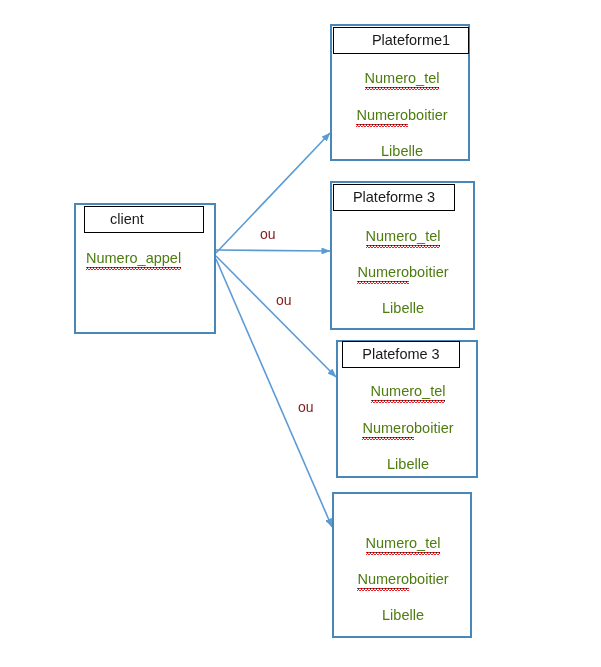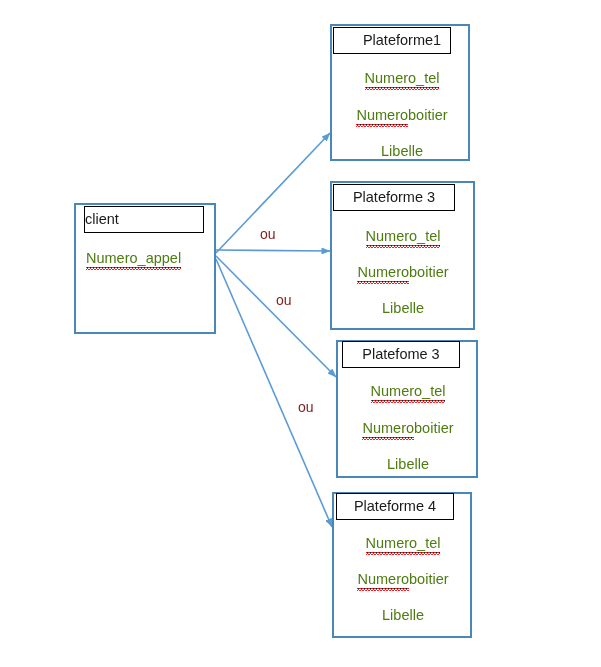--- a/index.html
+++ b/index.html
@@ -48,21 +48,21 @@
     height: 27px;
   }
   .entity-title {
     font-size: 14.5px;
     color: #1a1a1a;
     white-space: nowrap;
     line-height: 1;
   }
   .title-left {
     justify-content: flex-start;
-    padding-left: 0;
+    padding-left: 25px;
   }
   .title-center {
     justify-content: center;
   }
   .attr {
     text-align: center;
     font-size: 14.5px;
     color: #4d7c0f;
     white-space: nowrap;
     line-height: 1;
@@ -133,21 +133,21 @@
   </div>
   <div class="entity-title-wrap title-left" style="left:84px; top:206px; width:120px;">
     <span class="entity-title">client</span>
   </div>
   <div class="attr attr-left" style="position:absolute; left:86px; top:251px; width:130px;">
     <span class="u">Numero_appel</span>
   </div>
 
   <div class="entity" style="left:330px; top:24px; width:140px; height:137px;">
   </div>
-  <div class="entity-title-wrap title-center" style="left:333px; top:27px; width:118px;padding-left:20px;">
+  <div class="entity-title-wrap title-center" style="left:333px; top:27px; width:136px;padding-left:20px;">
     <span class="entity-title">Plateforme1</span>
   </div>
   <div class="attr" style="position:absolute; left:332px; top:71px; width:140px;">
     <span class="u">Numero_tel</span>
   </div>
   <div class="attr" style="position:absolute; left:332px; top:108px; width:140px;">
     <span class="u">Numero</span><span class="plain"> boitier</span>
   </div>
   <div class="attr" style="position:absolute; left:332px; top:144px; width:140px;">
     <span class="plain">Libelle</span>
@@ -178,23 +178,20 @@
   </div>
   <div class="attr" style="position:absolute; left:338px; top:421px; width:140px;">
     <span class="u">Numero</span><span class="plain"> boitier</span>
   </div>
   <div class="attr" style="position:absolute; left:338px; top:457px; width:140px;">
     <span class="plain">Libelle</span>
   </div>
 
   <div class="entity" style="left:332px; top:492px; width:140px; height:146px;">
   </div>
-  <div class="entity-title-wrap title-center" style="left:336px; top:493px; width:118px;">
-    <span class="entity-title">Plateforme 4</span>
-  </div>
   <div class="attr" style="position:absolute; left:334px; top:536px; width:138px;">
     <span class="u">Numero_tel</span>
   </div>
   <div class="attr" style="position:absolute; left:334px; top:572px; width:138px;">
     <span class="u">Numero</span><span class="plain"> boitier</span>
   </div>
   <div class="attr" style="position:absolute; left:334px; top:608px; width:138px;">
     <span class="plain">Libelle</span>
   </div>
 

